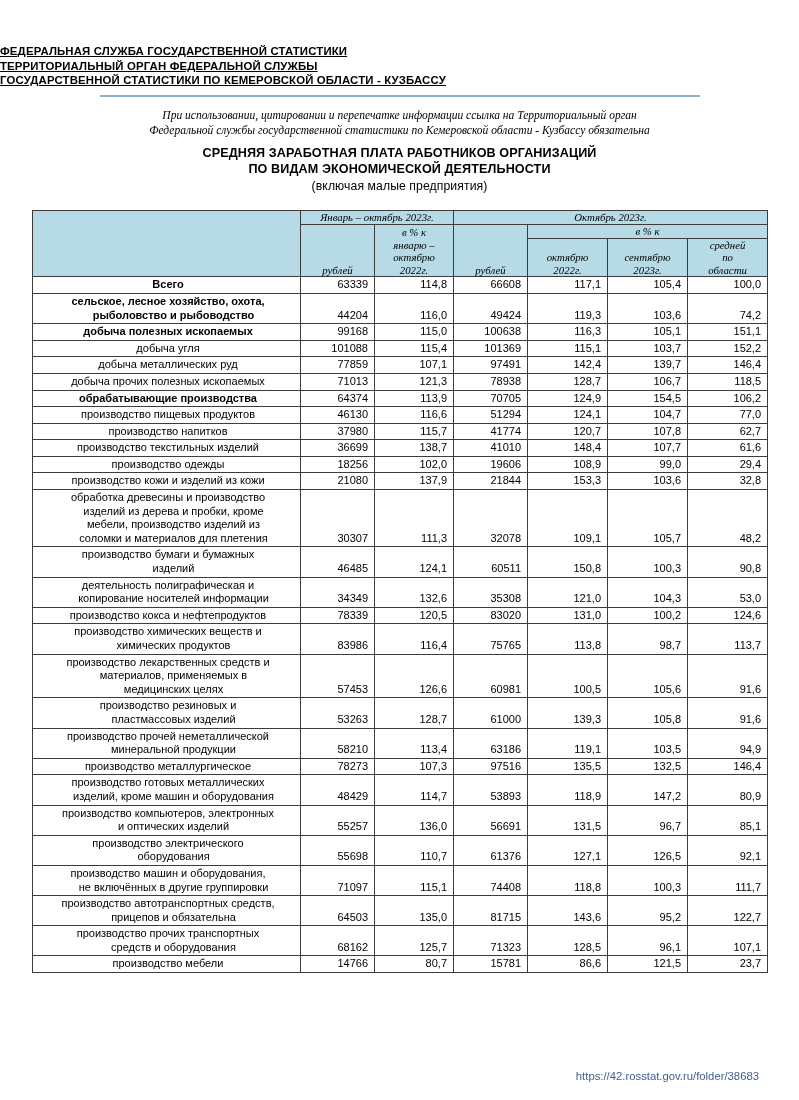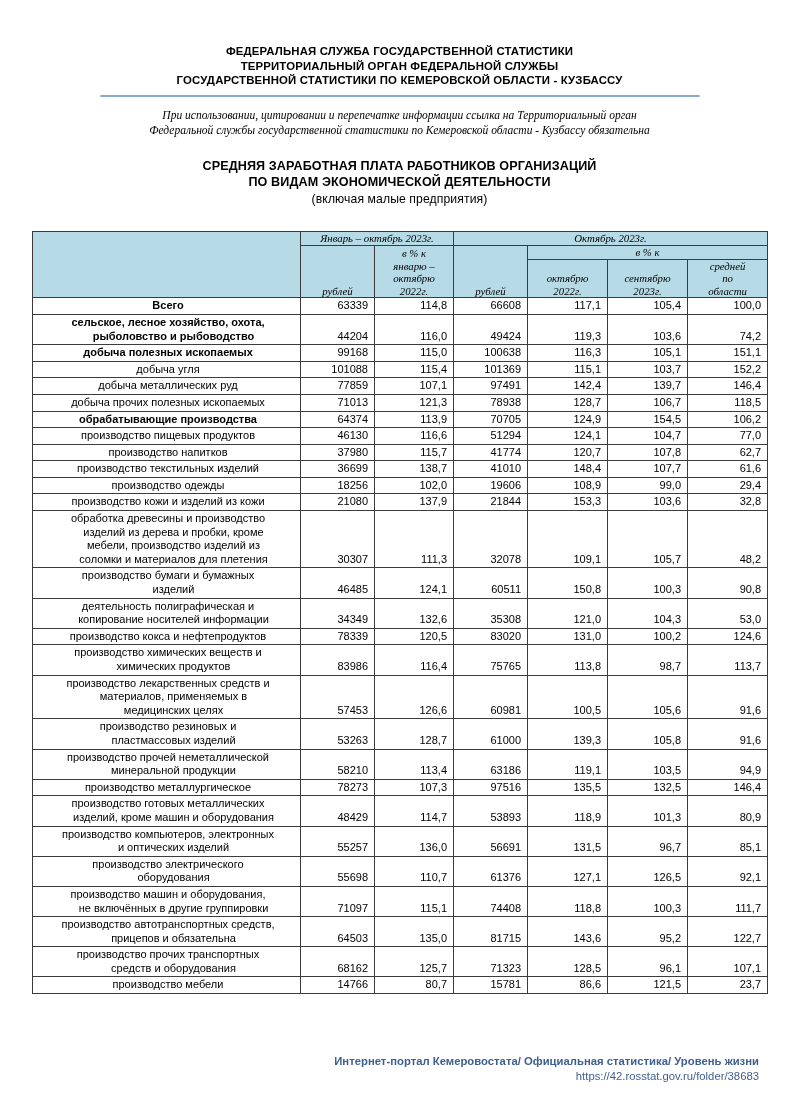--- a/index.html
+++ b/index.html
@@ -20,21 +20,21 @@
   .page {
     width: 799px;
     height: 1100px;
     position: relative;
     box-sizing: border-box;
   }
 
   
   .masthead {
     padding-top: 44px;
-    text-align: center;
+    text-decoration: underline;
   }
   .masthead-line {
     font-size: 11.4px;
     font-weight: bold;
     letter-spacing: 0.15px;
     line-height: 14.6px;
     white-space: nowrap;
   }
 
   .rule {
@@ -54,39 +54,39 @@
     font-family: "Liberation Serif", "DejaVu Serif", serif;
     font-style: italic;
     font-size: 11.5px;
     line-height: 14.8px;
     white-space: nowrap;
   }
 
   
   .title-block {
     text-align: center;
-    margin-top: 21px;
+    margin-top: 8px;
   }
   .title-line {
     font-size: 12.6px;
     font-weight: bold;
     line-height: 16px;
     letter-spacing: 0.1px;
     white-space: nowrap;
   }
   .title-sub {
     font-size: 12.2px;
     font-weight: normal;
     line-height: 17px;
     margin-top: 1px;
   }
 
   
   .table-wrap {
-    margin: 23px auto 0 auto;
+    margin: 15px auto 0 auto;
     width: 735px;
   }
   table.data {
     border-collapse: collapse;
     width: 735px;
     table-layout: fixed;
     font-size: 10.6px;
   }
   table.data th,
   table.data td {
@@ -478,21 +478,21 @@
           </tr>
           <tr>
             <td class="lbl lvl2">
               <span class="ln">производство готовых металлических</span>
               <span class="ln">изделий, кроме машин и оборудования</span>
             </td>
             <td class="val">48429</td>
             <td class="val">114,7</td>
             <td class="val">53893</td>
             <td class="val">118,9</td>
-            <td class="val">101,3</td>
+            <td class="val">147,2</td>
             <td class="val">80,9</td>
           </tr>
           <tr>
             <td class="lbl lvl2">
               <span class="ln">производство компьютеров, электронных</span>
               <span class="ln">и оптических изделий</span>
             </td>
             <td class="val">55257</td>
             <td class="val">136,0</td>
             <td class="val">56691</td>
@@ -557,17 +557,16 @@
             <td class="val">15781</td>
             <td class="val">86,6</td>
             <td class="val">121,5</td>
             <td class="val">23,7</td>
           </tr>
         </tbody>
     </table>
   </div>
 
   <div class="footer">
-    <div class="footer-line1">Интернет-портал Кемеровостата/ Официальная статистика/ Уровень жизни</div>
     <div class="footer-line2">https://42.rosstat.gov.ru/folder/38683</div>
   </div>
 
 </div>
 
 </body></html>

